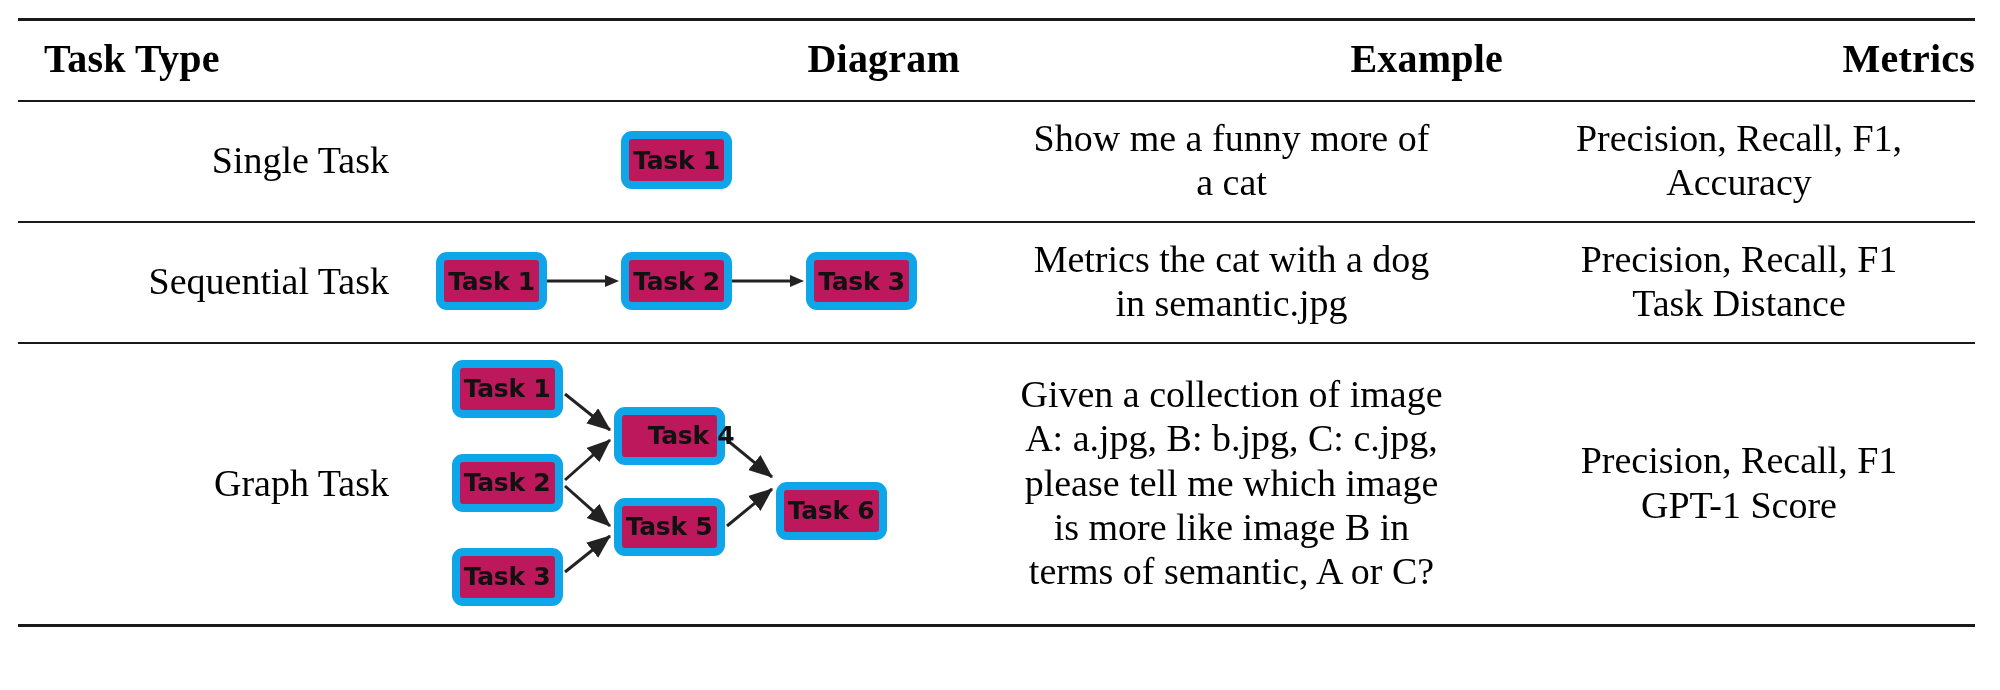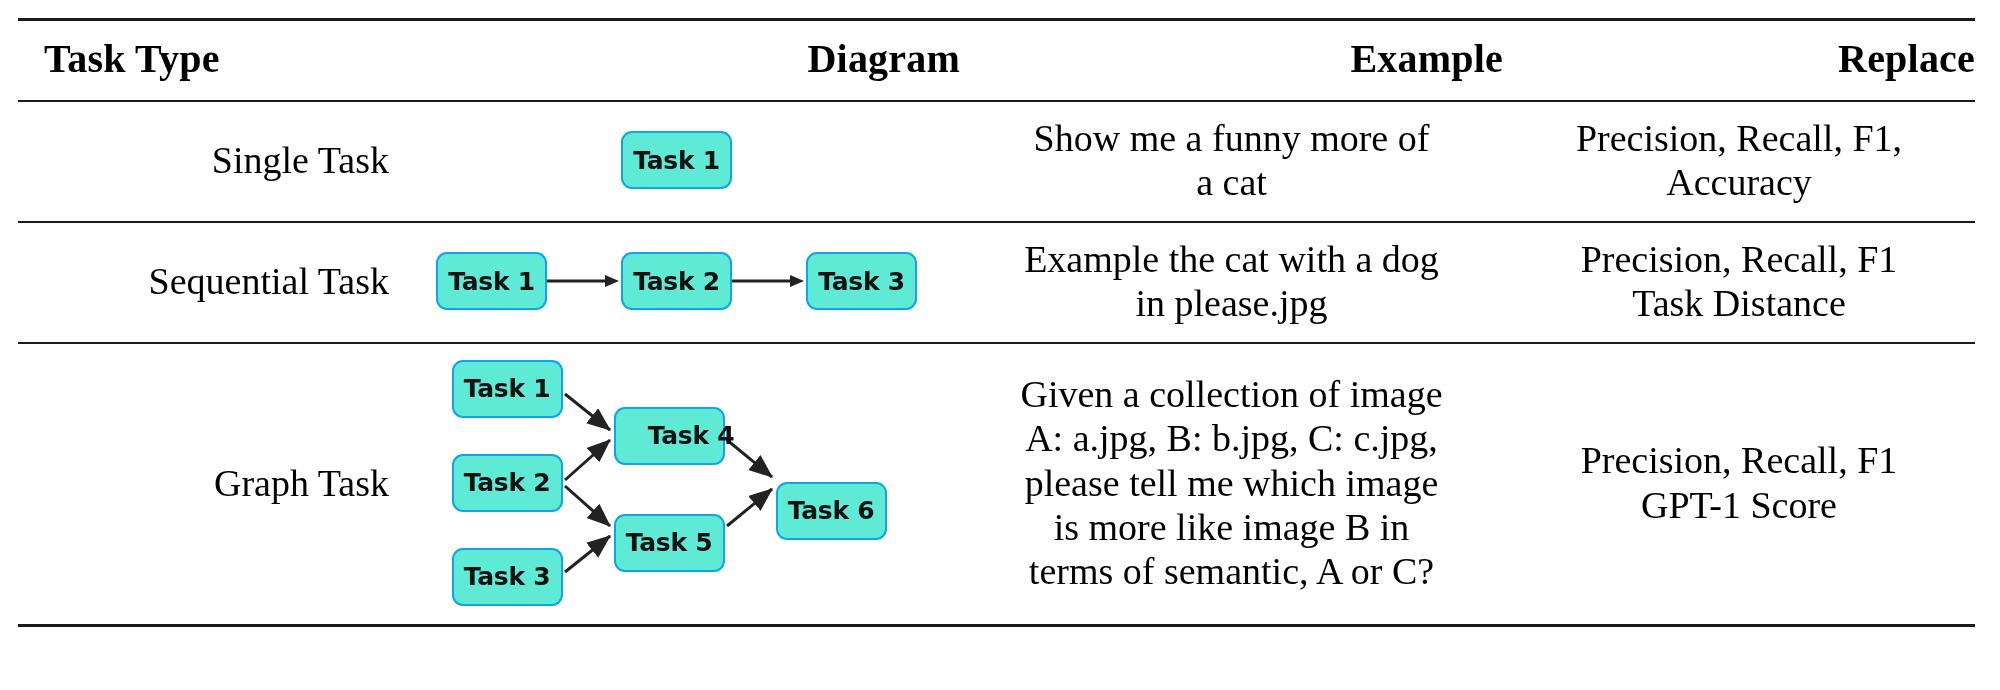--- a/index.html
+++ b/index.html
@@ -83,23 +83,23 @@
   .diagram-wrap {
     position: relative;
     width: 100%;
     display: flex;
     justify-content: center;
     align-items: center;
   }
 
   .node {
     box-sizing: border-box;
-    border: 2px solid #0ea5e9;
+    border: 8px solid #0ea5e9;
     border-radius: 11px;
-    background: #5eead4;
+    background: #be185d;
     font-family: "DejaVu Sans", "Liberation Sans", sans-serif;
     font-weight: bold;
     font-size: 25px;
     color: #111111;
     display: flex;
     align-items: center;
     justify-content: center;
     letter-spacing: -0.3px;
     white-space: nowrap;
   }
@@ -140,41 +140,41 @@
   }
   .graph .node {
     position: absolute;
     width: 111px;
     height: 58px;
   }
   .g-n1 { left: 10px;  top: 2px;   }
   .g-n2 { left: 10px;  top: 96px;  }
   .g-n3 { left: 10px;  top: 190px; }
   .g-n4 { left: 172px; top: 49px; padding-left: 44px;  }
-  .g-n5 { left: 172px; top: 156px; }
+  .g-n5 { left: 172px; top: 140px; }
   .g-n6 { left: 334px; top: 96px; margin-top: 28px;  }
 </style>
 </head>
 <body>
 
 <div class="page">
   <table class="table">
     <colgroup>
       <col class="c-tasktype">
       <col class="c-diagram">
       <col class="c-example">
       <col class="c-metrics">
     </colgroup>
 
     <thead>
       <tr class="rule-thick">
         <th class="col-tasktype rule-thick">Task Type</th>
         <th class="rule-thick">Diagram</th>
         <th class="rule-thick">Example</th>
-        <th class="rule-thick">Replace</th>
+        <th class="rule-thick">Metrics</th>
       </tr>
     </thead>
 
     <tbody>
 
       <tr>
         <td class="col-tasktype rule-thin">Single Task</td>
 
         <td class="rule-thin">
           <div class="diagram-wrap">
@@ -210,22 +210,22 @@
             <svg class="seq-arrow" viewBox="0 0 74 20">
               <line x1="0" y1="10" x2="58" y2="10" stroke="#222222" stroke-width="3"></line>
               <polygon points="58,4 72,10 58,16" fill="#222222"></polygon>
             </svg>
 
             <div class="node">Task 3</div>
           </div>
         </td>
 
         <td class="rule-thin col-example cell-lines">
-          <span>Example the cat with a dog</span>
-          <span>in please.jpg</span>
+          <span>Metrics the cat with a dog</span>
+          <span>in semantic.jpg</span>
         </td>
 
         <td class="rule-thin col-metrics cell-lines">
           <span>Precision, Recall, F1</span>
           <span>Task Distance</span>
         </td>
       </tr>
 
       <tr>
         <td class="col-tasktype rule-thin">Graph Task</td>

